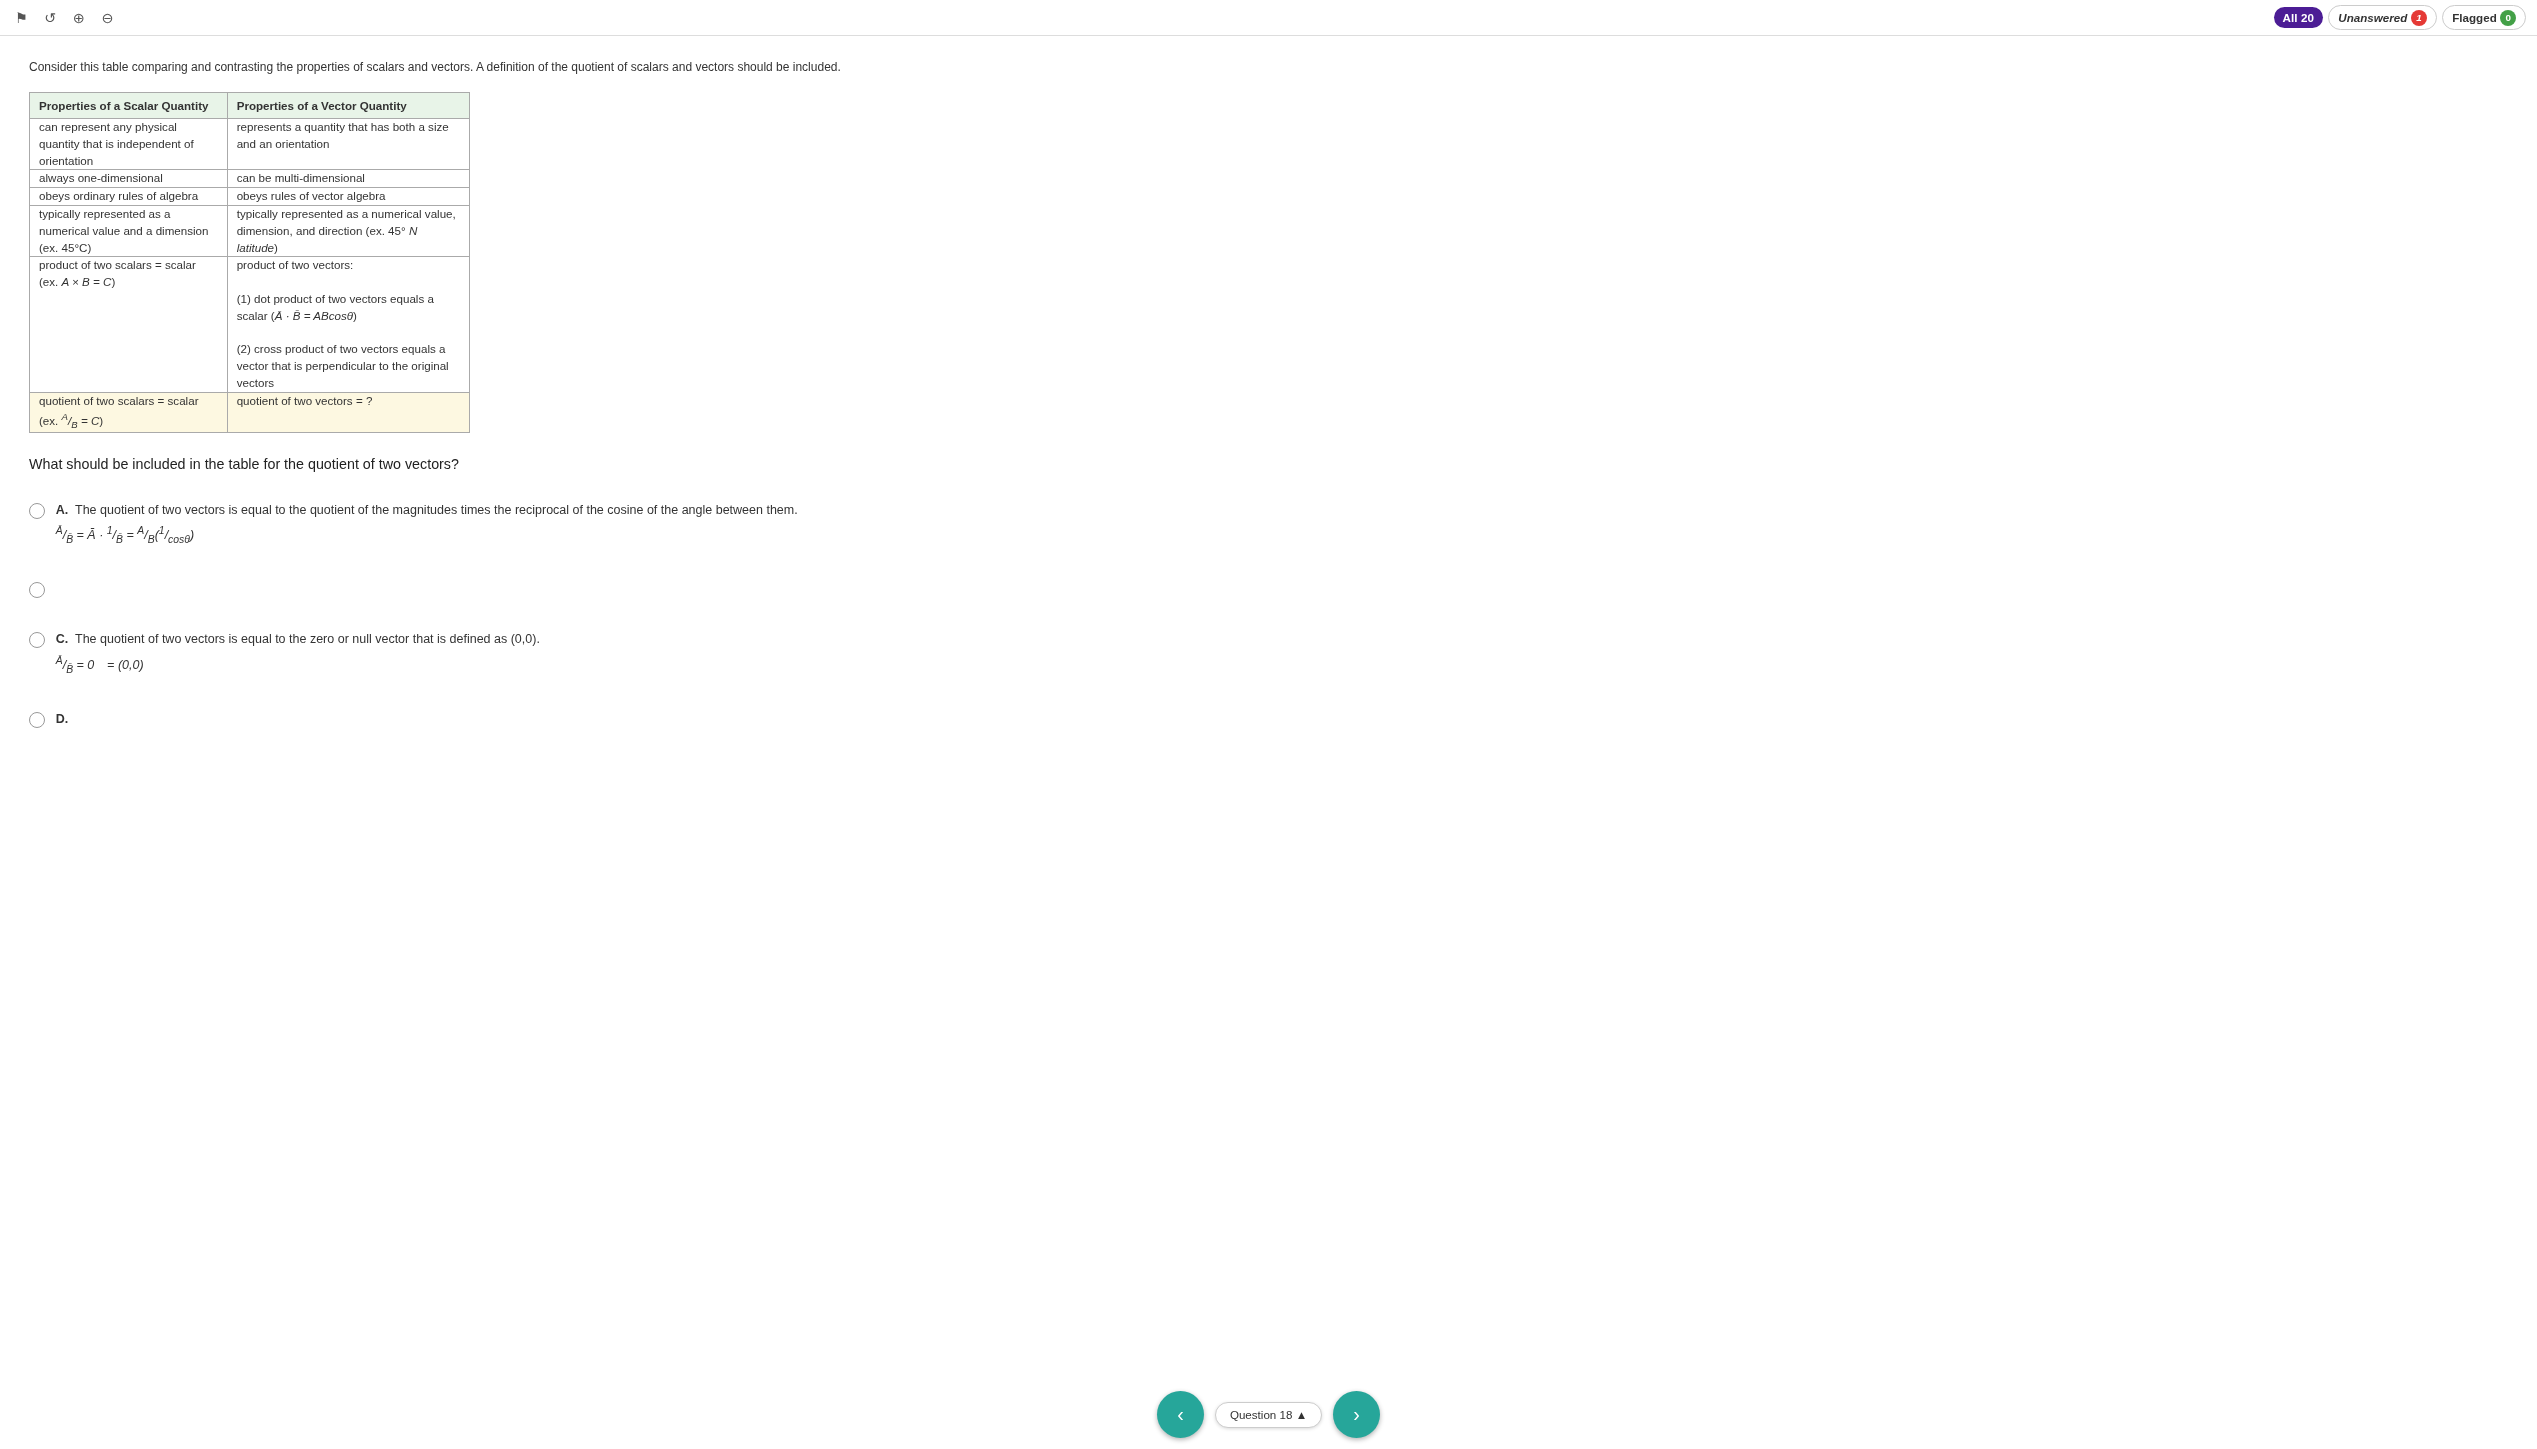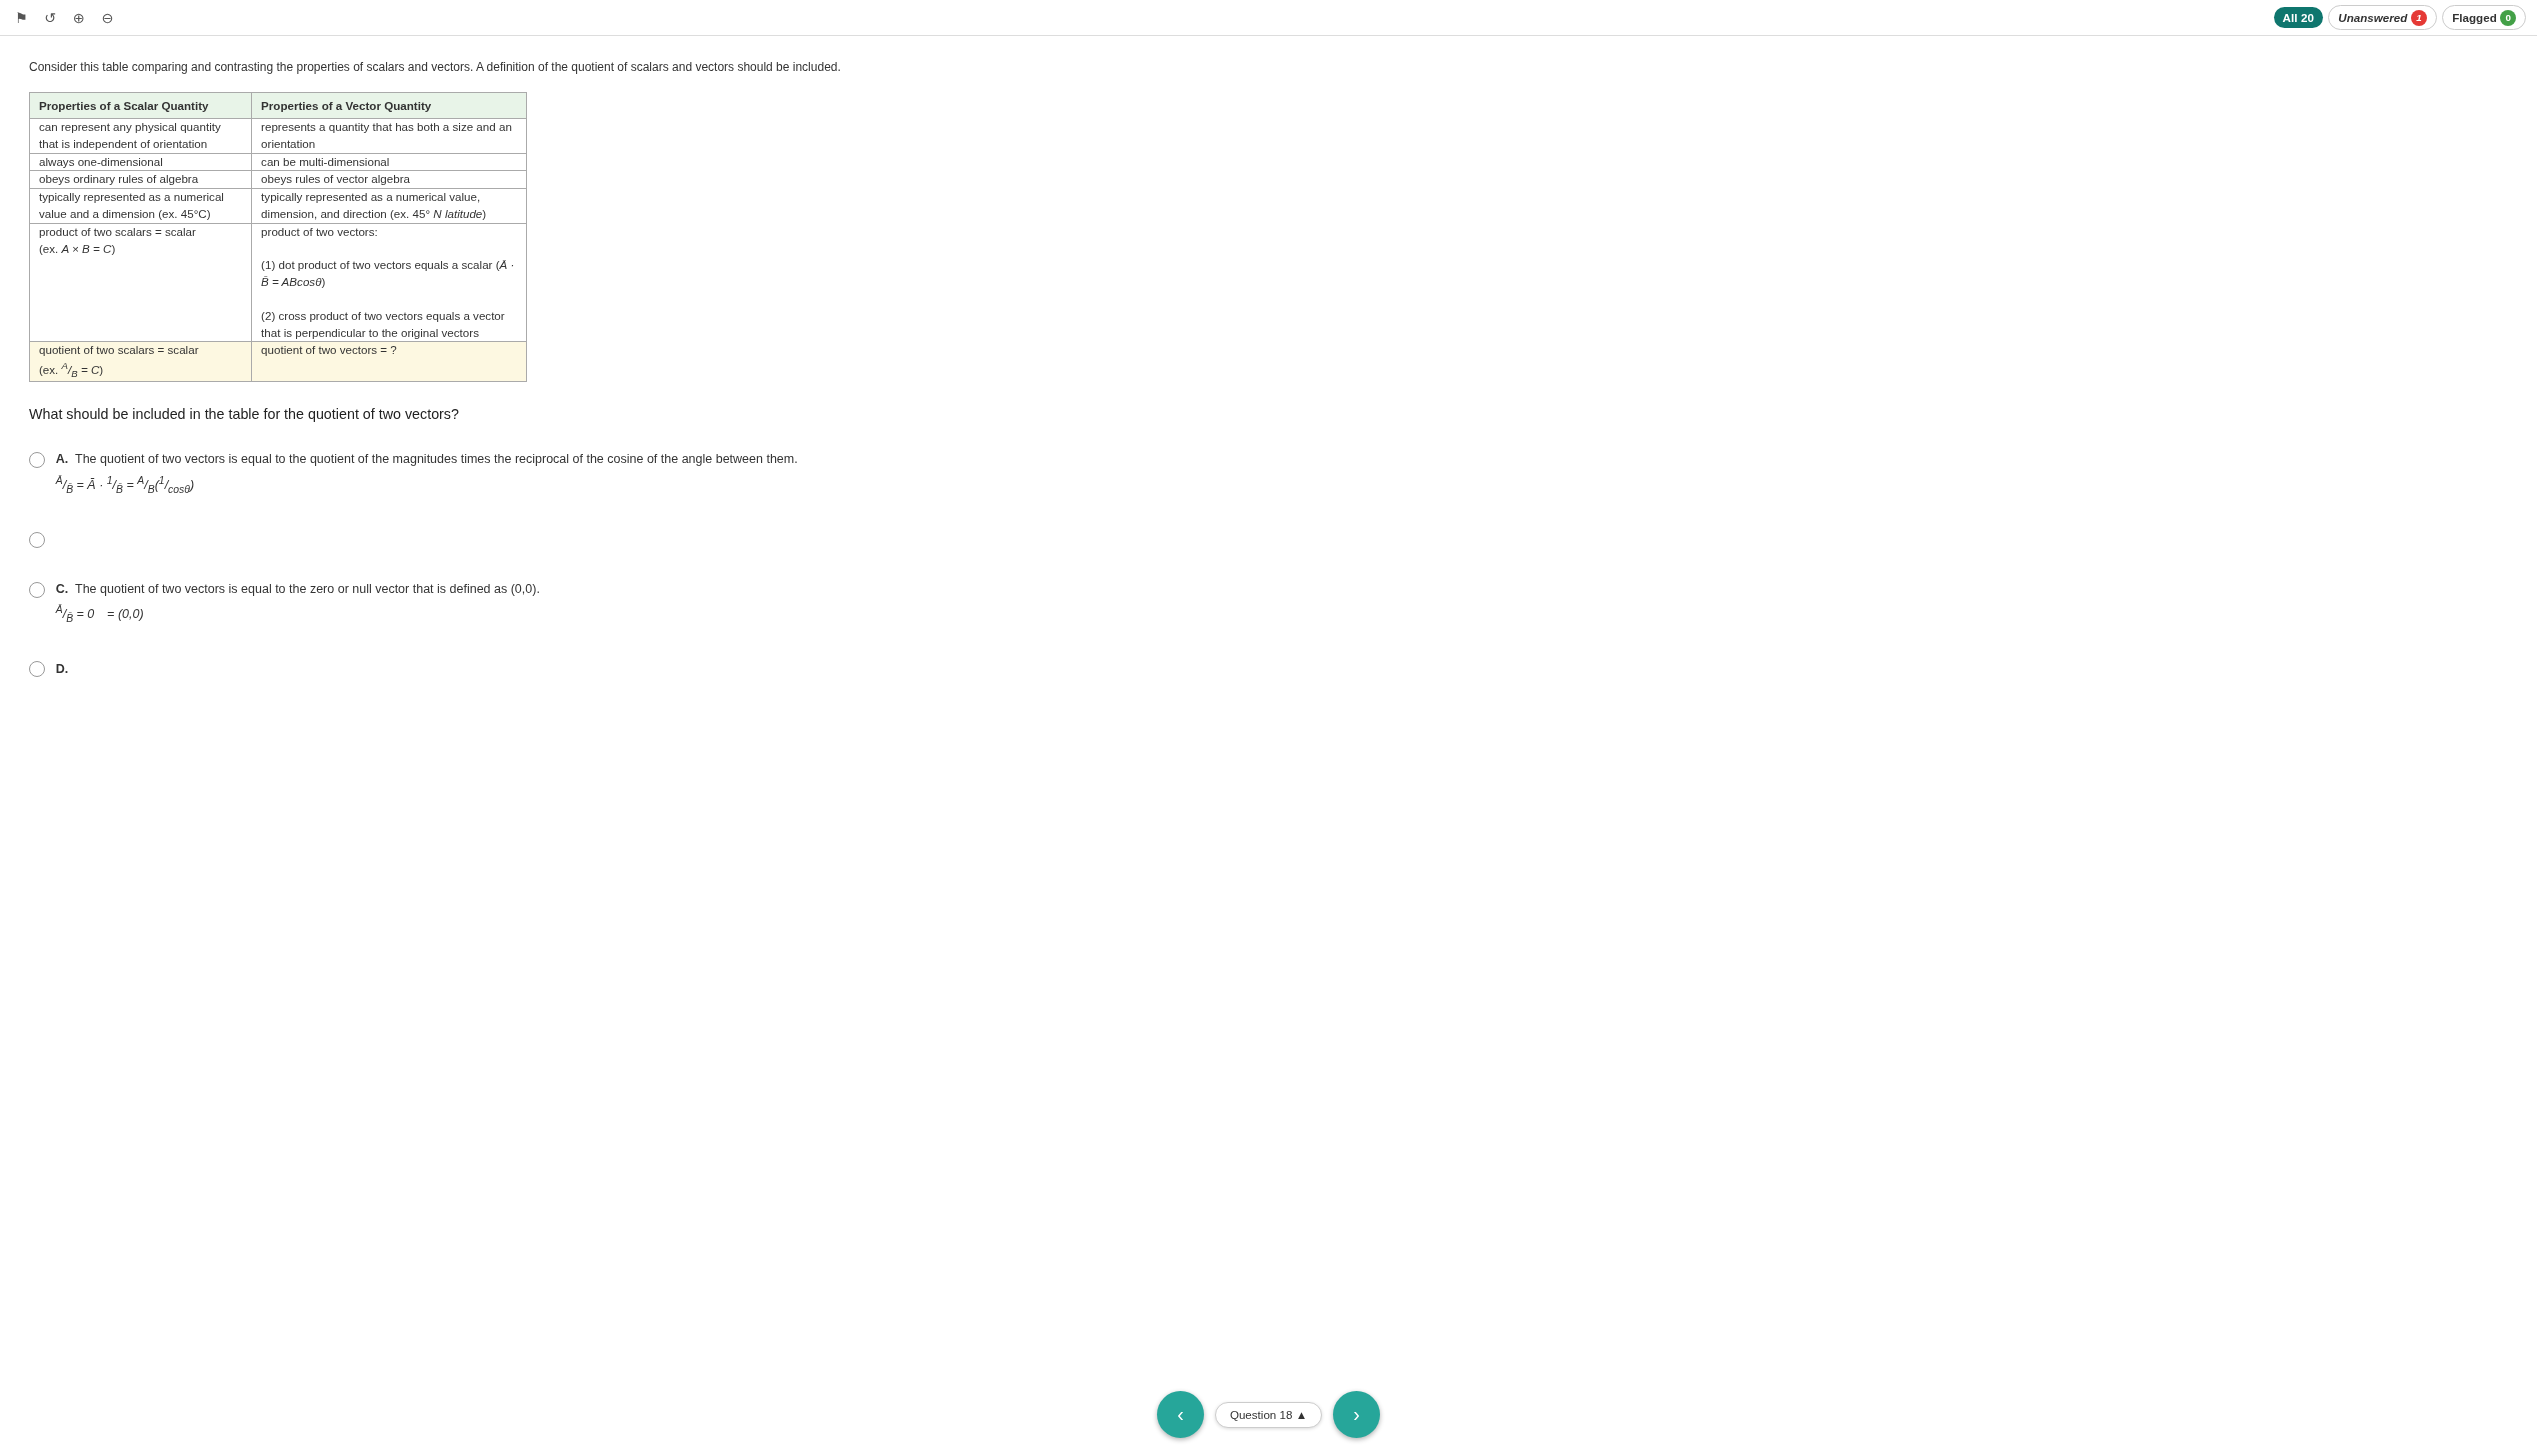--- a/index.html
+++ b/index.html
@@ -45,21 +45,21 @@
       align-items: center;
       gap: 3.6px;
       padding: 3.6px 9px;
       border-radius: 12.5px;
       font-size: 11.6px;
       font-weight: bold;
       cursor: pointer;
       border: none;
     }
     .badge-all {
-      background: #0f766e;
+      background: #4c1d95;
       color: #fff;
     }
     .badge-unanswered {
       background: #fff;
       color: #333;
       border: 0.9px solid #ccc;
       font-style: italic;
     }
     .badge-count {
       background: #e53935;
@@ -101,21 +101,21 @@
     .intro-text {
       font-size: 12px;
       color: #333;
       margin-bottom: 16px;
       line-height: 1.5;
     }
 
     
     .comparison-table {
       border-collapse: collapse;
-      width: 498px;
+      width: 441px;
       margin-bottom: 21.5px;
       font-size: 11.6px;
     }
     .comparison-table th {
       background: #e8f4e8;
       border: 0.9px solid #aaa;
       padding: 6.3px 9px;
       font-weight: bold;
       text-align: left;
     }

